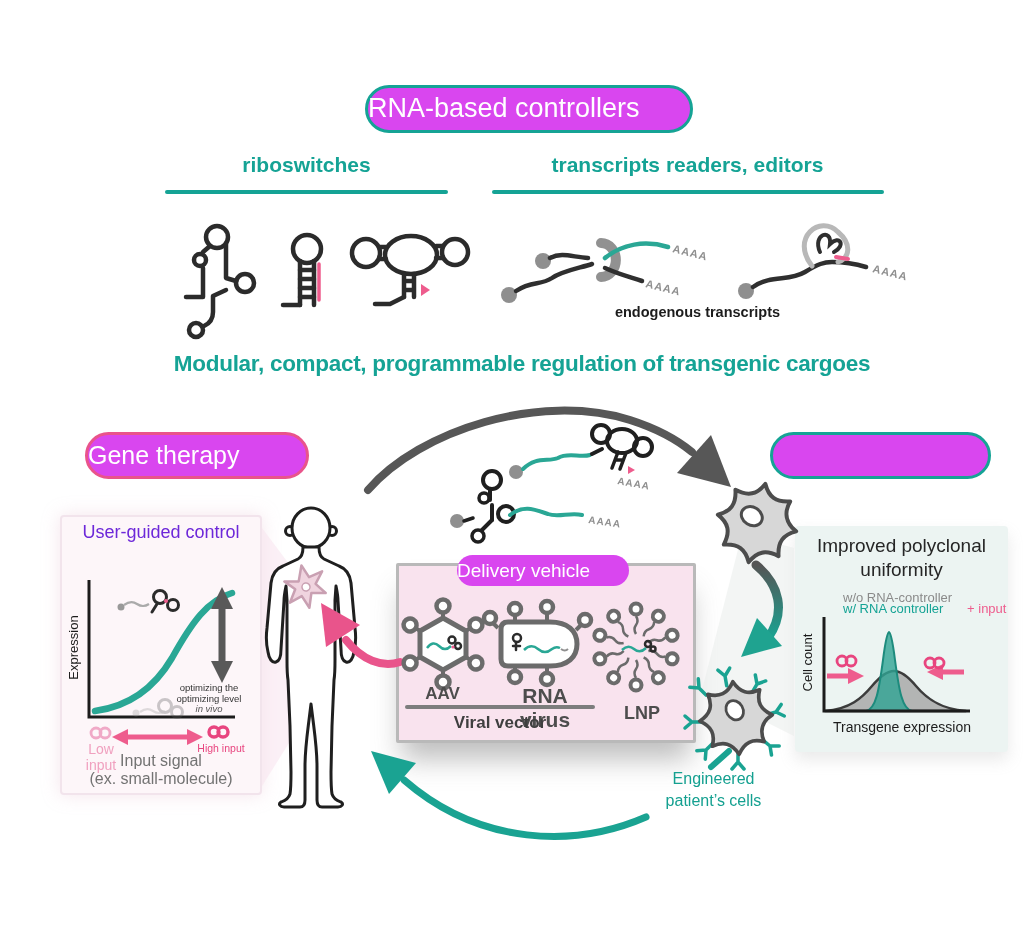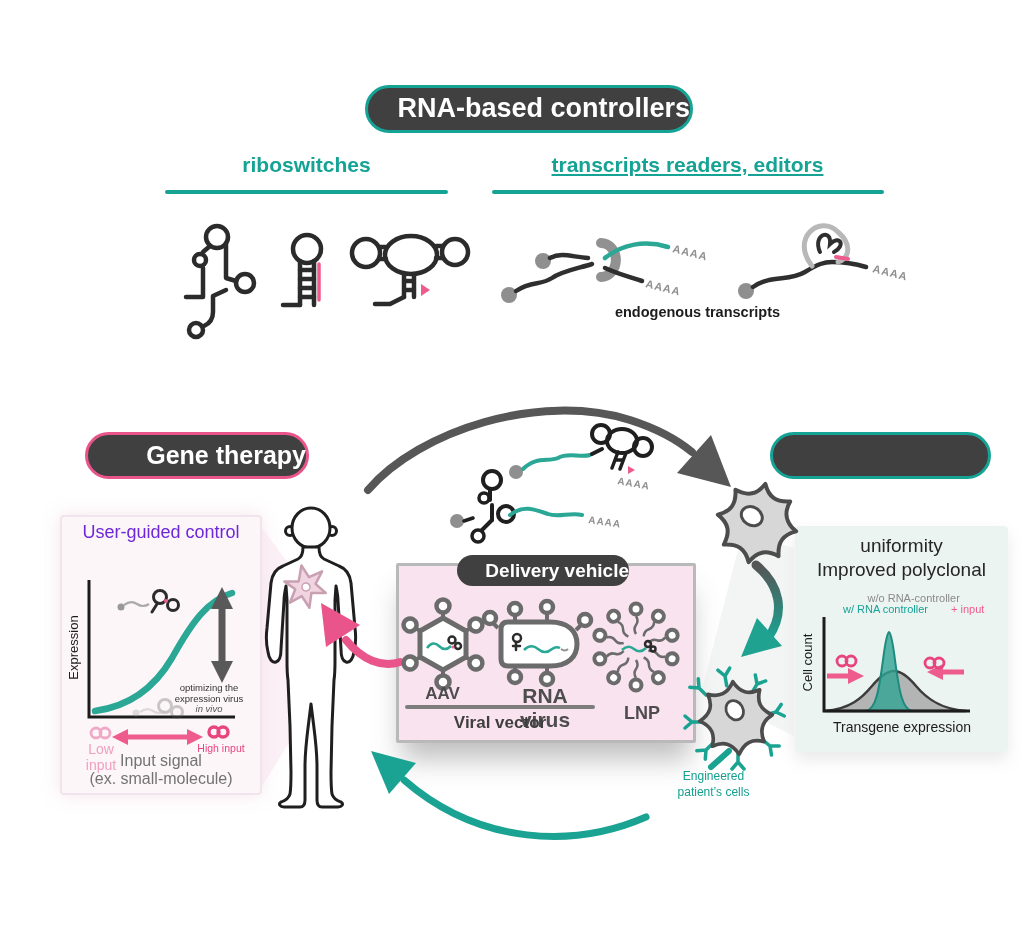--- a/index.html
+++ b/index.html
@@ -1,19 +1,19 @@
 <!DOCTYPE html>
 <html><head>
 <meta charset="utf-8">
 <style>
   html,body{margin:0;padding:0;background:#fff;}
   .canvas{position:relative;width:1024px;height:925px;background:#ffffff;overflow:hidden;
           font-family:"Liberation Sans","DejaVu Sans",sans-serif;}
   .abs{position:absolute;box-sizing:border-box;}
-  .pill{background:#404040;color:#fff;font-weight:bold;text-align:right;border-radius:26px;}
+  .pill{background:#d946ef;color:#fff;font-weight:normal;text-align:left;border-radius:26px;}
   .teal{color:#15a395;}
   .underline-bar{background:#15a395;border-radius:2px;height:4px;}
   .panel{border-radius:4px;}
   .ctr{text-align:center;}
   .rot90{transform:rotate(-90deg);}
   svg text{font-family:"Liberation Sans","DejaVu Sans",sans-serif;}
   .z1{z-index:1}.z2{z-index:2}.z3{z-index:3}
 </style>
 </head>
 <body>
@@ -343,71 +343,72 @@
     </g>
   </svg>
 
   <div class="abs pill z3" style="left:365px;top:85px;width:328px;height:48px;border:3.5px solid #15a395;font-size:27px;line-height:41px;">
     <span>RNA-based controllers</span>
   </div>
 
   <div class="abs teal ctr z3" style="left:165px;top:153px;width:283px;font-size:21px;font-weight:bold;">riboswitches</div>
   <div class="abs underline-bar z3" style="left:165px;top:190px;width:283px;"></div>
 
-  <div class="abs teal ctr z3" style="left:490px;top:153px;width:395px;font-size:21px;font-weight:bold;text-decoration:underline;">transcripts readers, editors</div>
+  <div class="abs teal ctr z3" style="left:490px;top:153px;width:395px;font-size:21px;font-weight:bold;">transcripts readers, editors</div>
   <div class="abs underline-bar z3" style="left:492px;top:190px;width:392px;"></div>
 
   <div class="abs ctr z3" style="left:600px;top:304px;width:195px;font-size:14.5px;font-weight:bold;color:#1c1c1c;">endogenous transcripts</div>
 
+  <div class="abs teal ctr z3" style="left:132px;top:351px;width:780px;font-size:22.5px;font-weight:bold;letter-spacing:-0.3px;">Modular, compact, programmable regulation of transgenic cargoes</div>
 
   <div class="abs pill z3" style="left:85px;top:432px;width:224px;height:47px;border:3.5px solid #e9548b;font-size:25px;line-height:40px;">
     <span>Gene therapy</span>
   </div>
 
   <div class="abs pill z3" style="left:770px;top:432px;width:221px;height:47px;border:3.5px solid #15a395;font-size:25px;line-height:40px;white-space:pre;">
     <span>Cell  therapy</span>
   </div>
 
   <div class="abs ctr z3" style="left:64px;top:522px;width:194px;font-size:18px;color:#6d28d9;line-height:1.2;">
     <div>User-guided control</div>
   </div>
   <div class="abs ctr rot90 z3" style="left:23px;top:640px;width:100px;font-size:13px;color:#1c1c1c;">Expression</div>
   <div class="abs ctr z3" style="left:170px;top:683px;width:78px;font-size:9.5px;color:#333;line-height:1.12;">
     <div>optimizing the</div>
-    <div>expression virus</div>
+    <div>optimizing level</div>
     <div style="font-style:italic;color:#555;">in vivo</div>
   </div>
   <div class="abs ctr z3" style="left:72px;top:741px;width:58px;font-size:14px;color:#f0a0bf;">Low input</div>
   <div class="abs ctr z3" style="left:192px;top:742px;width:58px;font-size:10.5px;color:#e8457f;">High input</div>
   <div class="abs ctr z3" style="left:61px;top:752px;width:200px;font-size:16px;color:#737373;line-height:1.12;">
     <div>Input signal</div>
     <div>(ex. small-molecule)</div>
   </div>
 
   <div class="abs pill z3" style="left:457px;top:555px;width:172px;height:31px;border-radius:16px;font-size:19px;line-height:31px;">
     <span>Delivery vehicle</span>
   </div>
   <div class="abs ctr z3" style="left:415px;top:684px;width:55px;font-size:17px;font-weight:bold;color:#4d4d4d;">AAV</div>
   <div class="abs ctr z3" style="left:495px;top:684px;width:100px;font-size:21px;font-weight:bold;color:#4d4d4d;">RNA virus</div>
   <div class="abs z3" style="left:405px;top:705px;width:190px;height:4px;background:#7d7d7d;border-radius:2px;"></div>
   <div class="abs ctr z3" style="left:420px;top:713px;width:160px;font-size:17px;font-weight:bold;color:#3f3f3f;">Viral vector</div>
   <div class="abs ctr z3" style="left:612px;top:703px;width:60px;font-size:18px;font-weight:bold;color:#4d4d4d;">LNP</div>
 
   <div class="abs ctr z3" style="left:800px;top:534px;width:203px;font-size:19px;color:#262626;line-height:1.25;">
+    <div>Improved polyclonal</div>
     <div>uniformity</div>
-    <div>Improved polyclonal</div>
-  </div>
-  <div class="abs z3" style="left:843px;top:593px;font-size:11px;line-height:10.5px;text-align:center;">
+  </div>
+  <div class="abs z3" style="left:843px;top:593px;font-size:13px;line-height:10.5px;">
     <div style="color:#8a8a8a;">w/o RNA-controller</div>
     <div>
       <span style="color:#15a395;">w/ RNA controller</span>
       <span style="color:#ee5c8d;margin-left:20px;">+ input</span>
     </div>
   </div>
   <div class="abs ctr rot90 z3" style="left:772px;top:655px;width:70px;font-size:13px;color:#1c1c1c;">Cell count</div>
   <div class="abs ctr z3" style="left:812px;top:719px;width:180px;font-size:14px;color:#1c1c1c;">Transgene expression</div>
 
-  <div class="abs ctr z3" style="left:641px;top:768px;width:145px;font-size:12px;color:#14a090;line-height:1.35;">
+  <div class="abs ctr z3" style="left:641px;top:768px;width:145px;font-size:16px;color:#14a090;line-height:1.35;">
     <div>Engineered</div>
     <div>patient’s cells</div>
   </div>
 
 </div>
 
 </body></html>

